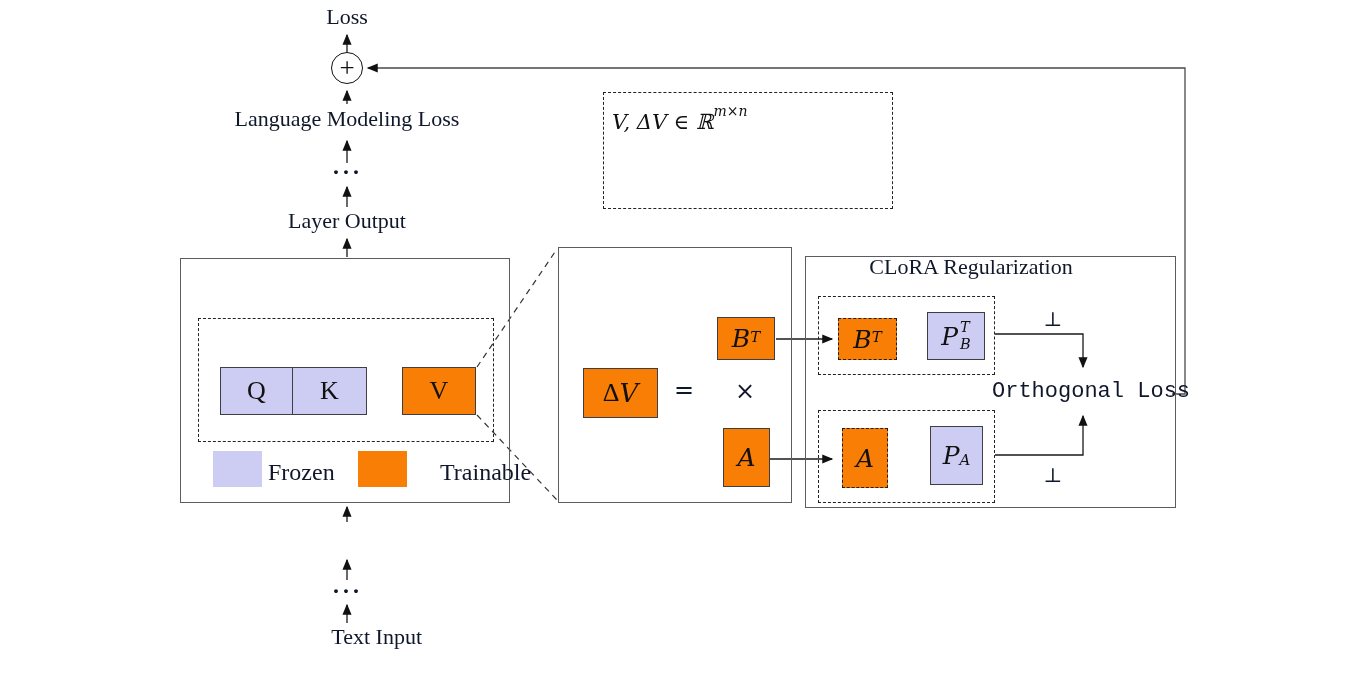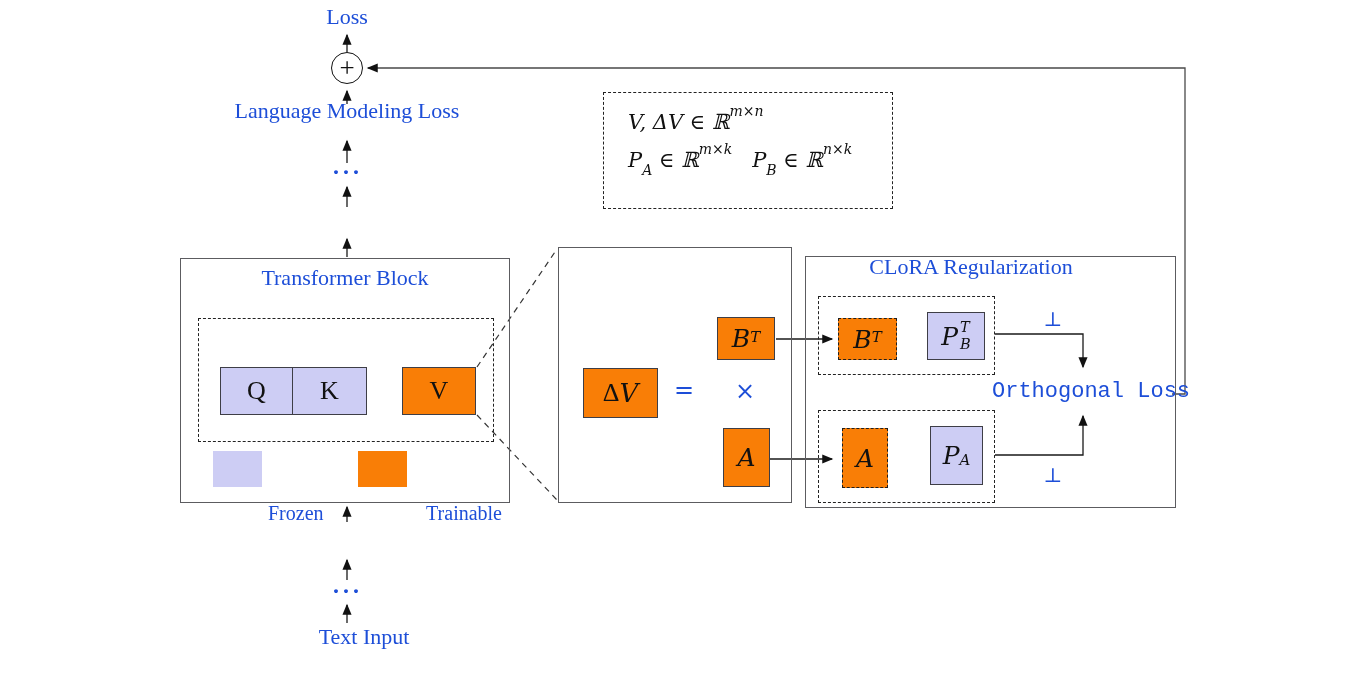--- a/index.html
+++ b/index.html
@@ -1,43 +1,43 @@
 <!DOCTYPE html>
 <html><head>
 <meta charset="utf-8">
 <style>
   html,body{margin:0;padding:0;background:#fff;}
   .canvas{
     position:relative;width:1371px;height:686px;background:#fff;overflow:hidden;
     font-family:"Liberation Serif","DejaVu Serif",serif;color:#111;
   }
   svg.wires{position:absolute;left:0;top:0;width:1371px;height:686px;}
-  .lbl{position:absolute;text-align:center;white-space:nowrap;font-size:22px;line-height:1.1;color:#1d4ed8;}
-  .small{font-size:20px;margin-top:43px;}
+  .lbl{position:absolute;text-align:center;white-space:nowrap;font-size:22px;line-height:1.1;color:#0f172a;}
+  .small{font-size:24px;}
   .math{font-style:italic;font-family:"DejaVu Serif",serif;}
   .upright{font-style:normal;}
   .box{position:absolute;display:flex;align-items:center;justify-content:center;
        border:1.6px solid #3e3e46;font-size:26px;box-sizing:border-box;}
   .orange{background:#F97E06;}
   .lav{background:#CDCDF4;}
   .dashedge{border:1.6px dashed #1f1f1f;}
   .container{position:absolute;border:1.5px solid #5c5c60;background:transparent;box-sizing:border-box;}
   .dashbox{position:absolute;border:1.5px dashed #222;background:transparent;box-sizing:border-box;}
   .swatch{position:absolute;box-sizing:border-box;}
   .sumnode{position:absolute;width:32px;height:32px;border:1.4px solid #111;border-radius:50%;
     background:#fff;display:flex;align-items:center;justify-content:center;
     font-size:27px;line-height:1;box-sizing:border-box;}
   sup.sc,sub.sc{font-size:15px;font-style:italic;font-family:"DejaVu Serif",serif;}
   sup.sc{position:relative;top:-2px;}
   sub.sc{position:relative;top:4px;}
   .stack{display:inline-flex;flex-direction:column;align-items:flex-start;
     font-size:14.5px;line-height:1.15;margin-left:2px;font-style:italic;
     font-family:"DejaVu Serif",serif;}
   .dims{position:absolute;left:603px;top:92px;width:290px;height:117px;
-    border:1.5px dashed #222;box-sizing:border-box;padding:7px 0 0 24px;
+    border:1.5px dashed #222;box-sizing:border-box;padding:7px 0 0 8px;
     font-size:21px;line-height:32px;text-align:left;}
   .dims .seg2{margin-left:20px;}
   .dims sup.sc{font-size:14px;top:-5px;}
   .dims sub.sc{font-size:14px;top:3px;}
   .dots{font-weight:bold;font-size:24px;letter-spacing:2px;}
   .opsign{font-size:24px;font-family:"DejaVu Serif",serif;}
   .perp{font-size:20px;font-family:"DejaVu Serif",serif;}
 </style>
 </head>
 <body>
@@ -67,52 +67,49 @@
 
     <path d="M995,334 L1083,334 L1083,367" stroke="#1a1a1a" stroke-width="1.3" marker-end="url(#arr)"></path>
     <path d="M995,455 L1083,455 L1083,416" stroke="#1a1a1a" stroke-width="1.3" marker-end="url(#arr)"></path>
 
     <path d="M477,367 L557,249" stroke="#333" stroke-width="1.2" stroke-dasharray="6 5"></path>
     <path d="M477,415 L557,500" stroke="#333" stroke-width="1.2" stroke-dasharray="6 5"></path>
   </svg>
 
   <div class="lbl" style="left:297px;top:5px;width:100px;">Loss</div>
   <div class="sumnode" style="left:331px;top:52px;">+</div>
-  <div class="lbl" style="left:197px;top:99px;width:300px;">Language Modeling Loss</div>
+  <div class="lbl" style="left:197px;top:107px;width:300px;">Language Modeling Loss</div>
   <div class="lbl dots" style="left:317px;top:159px;width:60px;">···</div>
+  <div class="lbl" style="left:247px;top:209px;width:200px;">Layer Output</div>
 
   <div class="dims">
     <div class="math">
       <span>V, ΔV ∈ ℝ</span><sup class="sc">m×n</sup>
     </div>
-    <div class="math">
-      <span>P</span><sub class="sc">A</sub><span> ∈ ℝ</span><sup class="sc">m×k</sup><span class="seg2">P</span><sub class="sc">B</sub><span> ∈ ℝ</span><sup class="sc">n×k</sup>
-    </div>
   </div>
 
   <div class="container" style="left:180px;top:258px;width:330px;height:245px;"></div>
-  <div class="lbl" style="left:180px;top:266px;width:330px;">Transformer Block</div>
   <div class="dashbox" style="left:198px;top:318px;width:296px;height:124px;"></div>
   <div class="box lav" style="left:220px;top:367px;width:73px;height:48px;">
     <span>Q</span>
   </div>
   <div class="box lav" style="left:292px;top:367px;width:75px;height:48px;">
     <span>K</span>
   </div>
   <div class="box orange" style="left:402px;top:367px;width:74px;height:48px;">
     <span>V</span>
   </div>
 
   <div class="swatch lav" style="left:213px;top:451px;width:49px;height:36px;"></div>
   <div class="lbl small" style="left:268px;top:459px;width:66px;text-align:left;">Frozen</div>
   <div class="swatch orange" style="left:358px;top:451px;width:49px;height:36px;"></div>
-  <div class="lbl small" style="left:412px;top:459px;width:90px;text-align:right;">Trainable</div>
+  <div class="lbl small" style="left:440px;top:459px;width:90px;text-align:right;">Trainable</div>
 
   <div class="lbl dots" style="left:317px;top:578px;width:60px;">···</div>
-  <div class="lbl" style="left:289px;top:625px;width:150px;">Text Input</div>
+  <div class="lbl" style="left:272px;top:625px;width:150px;text-align:right;">Text Input</div>
 
   <div class="container" style="left:558px;top:247px;width:234px;height:256px;"></div>
   <div class="box orange" style="left:583px;top:368px;width:75px;height:50px;">
     <span class="upright">Δ</span>
       <span class="math">V</span>
   </div>
   <div class="lbl opsign" style="left:669px;top:377px;width:30px;">=</div>
   <div class="box orange" style="left:717px;top:317px;width:58px;height:43px;font-size:25px;">
     <span class="math">B</span>
       <sup class="sc">T</sup>

